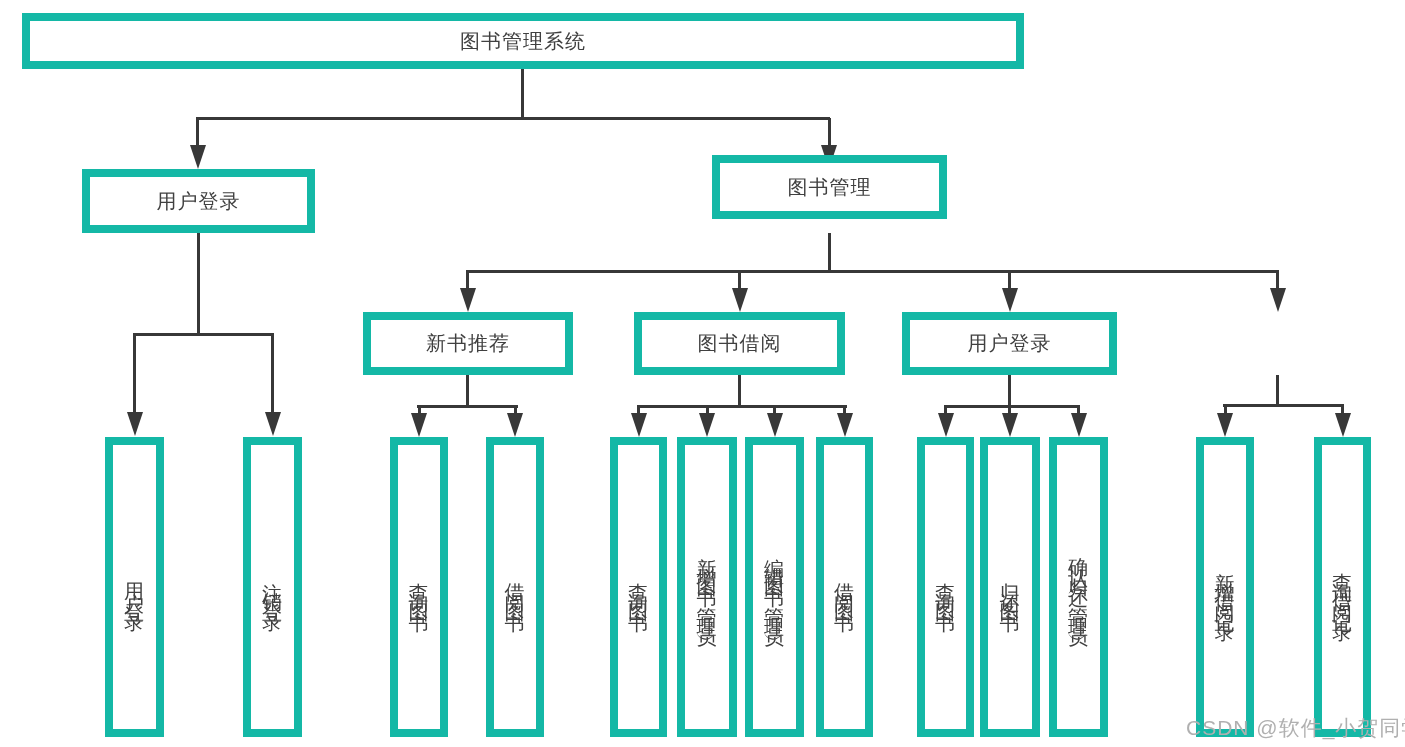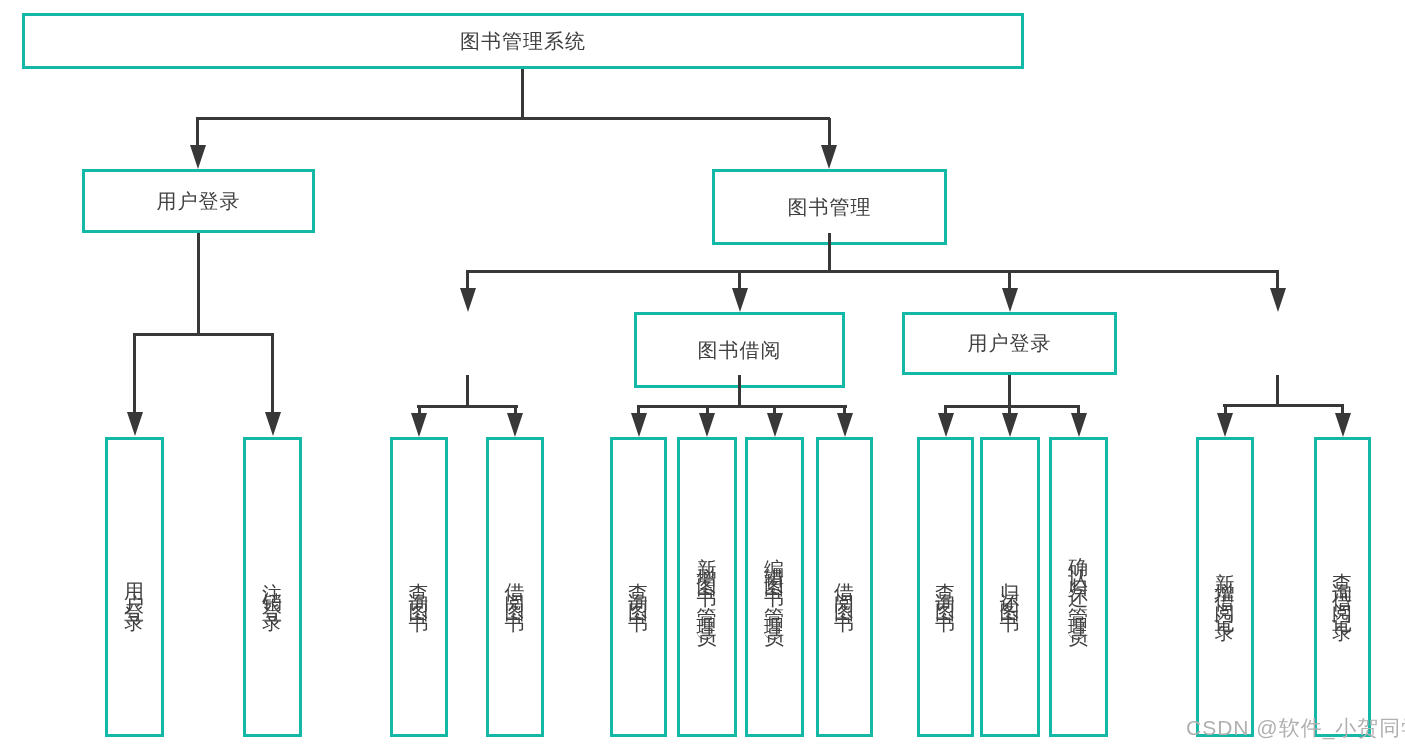--- a/index.html
+++ b/index.html
@@ -11,21 +11,21 @@
   }
   .canvas {
     position: relative;
     width: 1405px; height: 747px;
     background: #ffffff;
   }
   .box {
     position: absolute;
     box-sizing: border-box;
     background: #ffffff;
-    border: 3px solid #14b8a6;
+    border: 8px solid #14b8a6;
     color: #404040;
     display: flex;
     align-items: center;
     justify-content: center;
     font-size: 20px;
     letter-spacing: 1px;
   }
   .vbox {
     top: 437px;
     height: 300px;
@@ -72,41 +72,42 @@
   <div class="box" style="left:22px; top:13px; width:1002px; height:56px;">图书管理系统</div>
 
   <div class="vline" style="left:521px; top:69px; height:49px;"></div>
   <div class="hline" style="left:196px; top:117px; width:634px;"></div>
   <div class="vline" style="left:196px; top:118px; height:28px;"></div>
   <div class="arrow" style="left:190px; top:145px;"></div>
   <div class="vline" style="left:828px; top:118px; height:28px;"></div>
   <div class="arrow" style="left:821px; top:145px;"></div>
 
   <div class="box" style="left:82px; top:169px; width:233px; height:64px;">用户登录</div>
-  <div class="box" style="left:712px; top:169px; width:235px; height:76px;">图书管理</div>
+  <div class="box" style="left:712px; top:155px; width:235px; height:64px;">图书管理</div>
 
   <div class="vline" style="left:197px; top:233px; height:102px;"></div>
   <div class="hline" style="left:133px; top:333px; width:141px;"></div>
   <div class="vline" style="left:133px; top:335px; height:78px;"></div>
   <div class="arrow" style="left:127px; top:412px;"></div>
   <div class="vline" style="left:271px; top:335px; height:78px;"></div>
   <div class="arrow" style="left:265px; top:412px;"></div>
 
   <div class="vline" style="left:828px; top:233px; height:39px;"></div>
   <div class="hline" style="left:466px; top:270px; width:813px;"></div>
   <div class="vline" style="left:466px; top:272px; height:17px;"></div>
   <div class="arrow" style="left:460px; top:288px;"></div>
   <div class="vline" style="left:738px; top:272px; height:17px;"></div>
   <div class="arrow" style="left:732px; top:288px;"></div>
   <div class="vline" style="left:1008px; top:272px; height:17px;"></div>
   <div class="arrow" style="left:1002px; top:288px;"></div>
   <div class="vline" style="left:1276px; top:272px; height:17px;"></div>
   <div class="arrow" style="left:1270px; top:288px;"></div>
 
-  <div class="box" style="left:634px; top:312px; width:211px; height:76px;">图书借阅</div>
+  <div class="box" style="left:363px; top:312px; width:210px; height:63px;">新书推荐</div>
+  <div class="box" style="left:634px; top:312px; width:211px; height:63px;">图书借阅</div>
   <div class="box" style="left:902px; top:312px; width:215px; height:63px;">用户登录</div>
 
   <div class="vline" style="left:466px; top:375px; height:32px;"></div>
   <div class="hline" style="left:417px; top:405px; width:101px;"></div>
   <div class="vline" style="left:418px; top:407px; height:7px;"></div>
   <div class="arrow" style="left:411px; top:413px;"></div>
   <div class="vline" style="left:514px; top:407px; height:7px;"></div>
   <div class="arrow" style="left:507px; top:413px;"></div>
 
   <div class="vline" style="left:738px; top:375px; height:32px;"></div>

